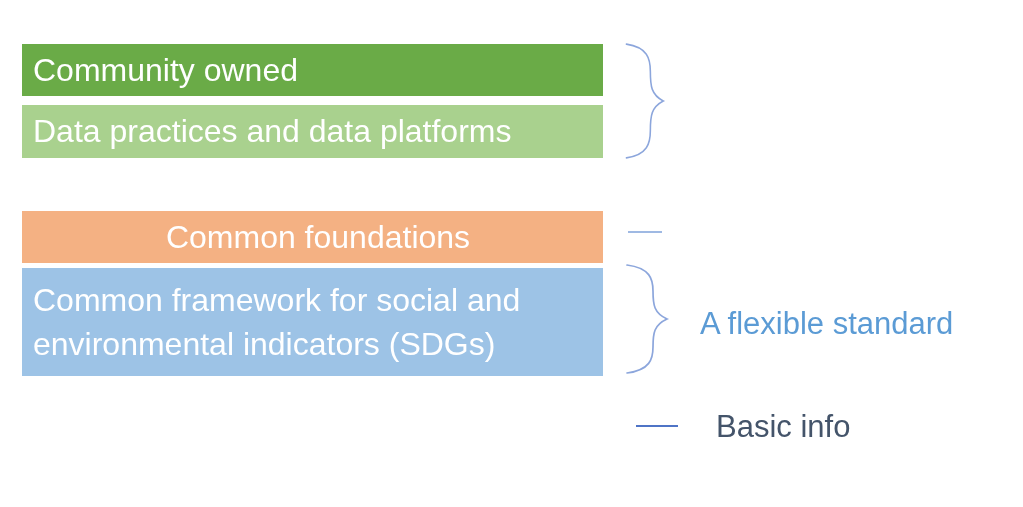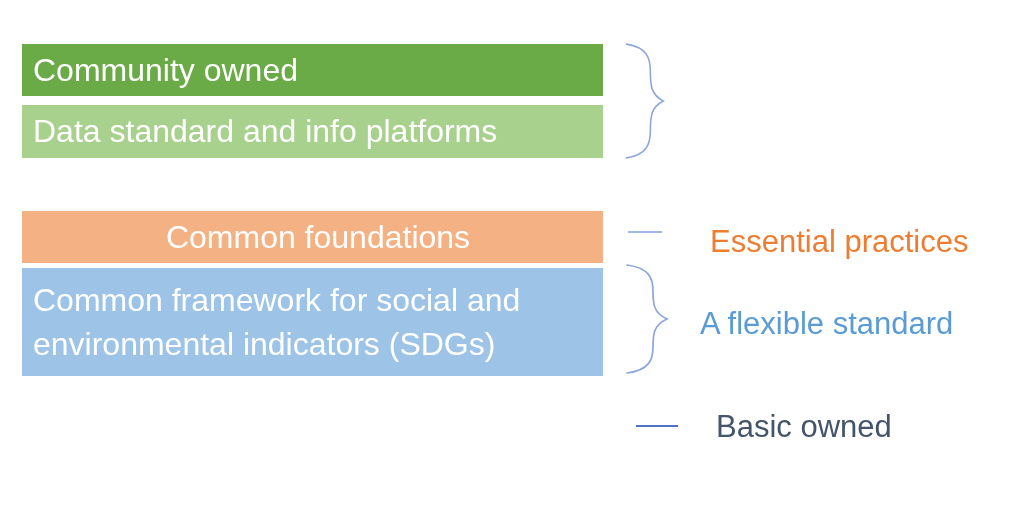--- a/index.html
+++ b/index.html
@@ -69,21 +69,21 @@
 </head>
 <body>
 
 <div class="canvas">
 
   <div class="bar" id="bar1" style="background-color: rgb(106, 171, 71);">
     <span class="bar-text" style="color: rgb(255, 255, 255);">Community owned</span>
   </div>
 
   <div class="bar" id="bar2" style="background-color: rgb(169, 209, 142);">
-    <span class="bar-text" style="color: rgb(255, 255, 255);">Data standard and info platforms</span>
+    <span class="bar-text" style="color: rgb(255, 255, 255);">Data practices and data platforms</span>
   </div>
 
   <div class="bar" id="bar3" style="background-color: rgb(244, 177, 131);">
     <span class="bar-text" style="color: rgb(255, 255, 255);">Common foundations</span>
   </div>
 
   <div class="bar" id="bar4" style="background-color: rgb(157, 195, 230); align-items: center;">
     <span class="bar-text" style="color: rgb(255, 255, 255);">Common framework for social and environmental indicators (SDGs)</span>
   </div>
 
@@ -94,19 +94,18 @@
 
   <div class="dash" id="dash1" style="background-color: rgb(159, 185, 227);"></div>
 
   <svg class="brace" id="brace2" viewBox="0 0 50 112" preserveAspectRatio="none">
     <path d="M7 2 C 30 5, 33 16, 33 28 C 33 42, 34 50, 47 56 C 34 62, 33 70, 33 84 C 33 96, 30 107, 7 110" style="stroke: rgb(140, 166, 220);"></path>
   </svg>
 
   <div class="dash" id="dash2" style="background-color: rgb(79, 116, 198);"></div>
 
 
-  <div class="side-label" id="label2" style="color: rgb(237, 125, 49);">Essential practices</div>
 
   <div class="side-label" id="label3" style="color: rgb(91, 155, 213); text-align: center;">A flexible standard</div>
 
-  <div class="side-label" id="label4" style="color: rgb(68, 84, 106);">Basic owned</div>
+  <div class="side-label" id="label4" style="color: rgb(68, 84, 106);">Basic info</div>
 
 </div>
 
 </body></html>

